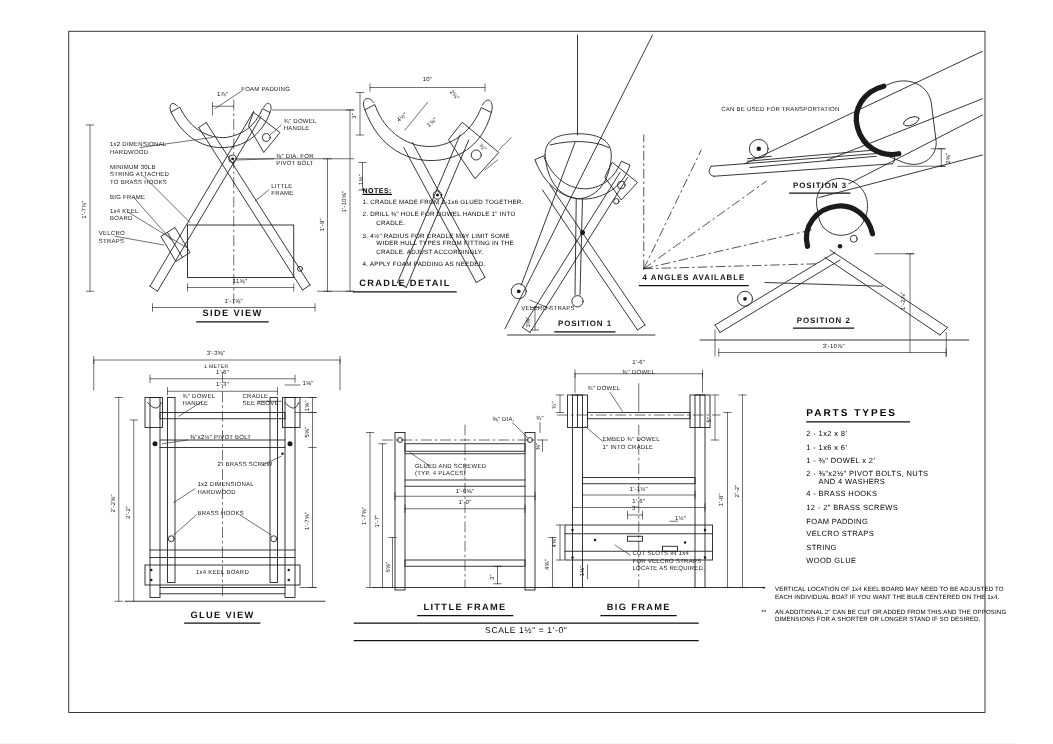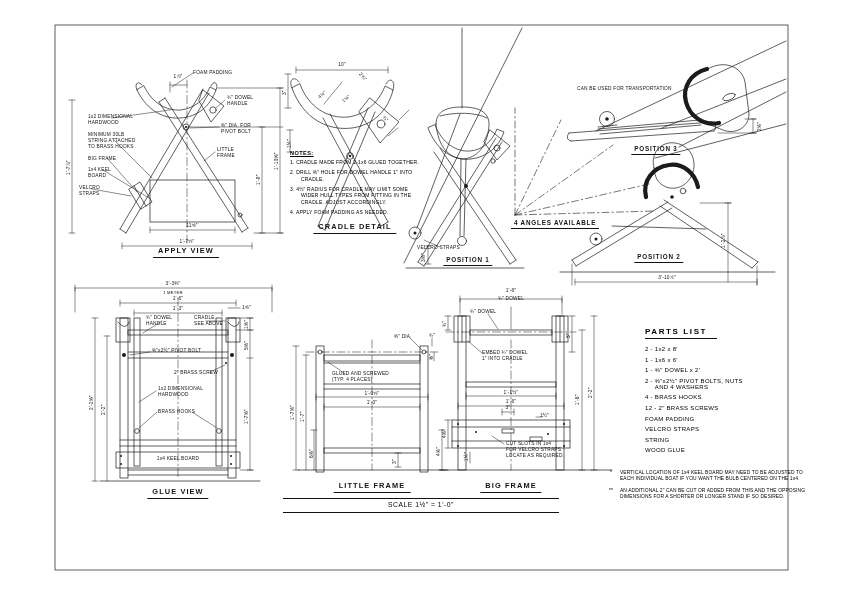--- a/index.html
+++ b/index.html
@@ -412,37 +412,37 @@
 <div class="t" style="left:221px;top:123px">⅜" DIA. FOR
 PIVOT BOLT</div>
 <div class="t" style="left:217px;top:147px">LITTLE
 FRAME</div>
 <div class="t c" style="left:178px;top:74px">1⅞"</div>
 <div class="t v" style="left:256px;top:185px">1'-9"</div>
 <div class="t v" style="left:274px;top:170px">1'-10⅝"</div>
 <div class="t c" style="left:187px;top:239px">1'-7⅝"</div>
 <div class="t c" style="left:192px;top:223px">11⅝"</div>
 <div class="t v" style="left:66px;top:175px">1'-7⅞"</div>
-<div class="t sec c" style="left:186px;top:246px">APPLY VIEW</div>
+<div class="t sec c" style="left:186px;top:246px">SIDE VIEW</div>
 
 <div class="t c" style="left:342px;top:62px">10"</div>
 <div class="t v" style="left:282px;top:95px">3"</div>
 <div class="t" style="left:318px;top:92px;transform:rotate(-38deg)">4½"</div>
 <div class="t" style="left:358px;top:74px;transform:rotate(48deg)">2⅝"</div>
 <div class="t" style="left:342px;top:96px;transform:rotate(-38deg)">1⅝"</div>
 <div class="t" style="left:382px;top:116px;transform:rotate(48deg)">⅜"</div>
 <div class="t v" style="left:287px;top:148px">1½"</div>
 <div id="notes">
   <div id="notes-title">NOTES:</div>
   <div class="note">1.  CRADLE MADE FROM 2-1x6 GLUED TOGETHER.</div>
   <div class="note">2.  DRILL ⅜" HOLE FOR DOWEL HANDLE 1" INTO CRADLE.</div>
   <div class="note">3.  4½" RADIUS FOR CRADLE MAY LIMIT SOME WIDER HULL TYPES FROM FITTING IN THE CRADLE.  ADJUST ACCORDINGLY.</div>
   <div class="note">4.  APPLY FOAM PADDING AS NEEDED.</div>
 </div>
-<div class="t sec c" style="left:355px;top:222px">CRADLE DETAIL</div>
+<div class="t sec c" style="left:324px;top:222px">CRADLE DETAIL</div>
 
 <div class="t" style="left:417px;top:245px">VELCRO STRAPS</div>
 <div class="t v" style="left:421px;top:262px">3⅝"</div>
 <div class="t sec2 c" style="left:468px;top:256px;transform:translateX(-50%)">POSITION 1</div>
 <div class="t sec2" style="left:511px;top:219px">4 ANGLES AVAILABLE</div>
 
 <div class="t" style="left:577px;top:86px">CAN BE USED FOR TRANSPORTATION</div>
 <div class="t sec2 c" style="left:656px;top:145px;transform:translateX(-50%)">POSITION 3</div>
 <div class="t v" style="left:757px;top:131px">2⅝"</div>
 
@@ -500,21 +500,21 @@
 <div class="t v" style="left:464px;top:461px">1½"</div>
 <div class="t v" style="left:566px;top:338px">5"</div>
 <div class="t v" style="left:575px;top:405px">1'-8"</div>
 <div class="t v" style="left:588px;top:398px">2'-2"</div>
 <div class="t" style="left:506px;top:441px">CUT SLOTS IN 1x4
 FOR VELCRO STRAPS
 LOCATE AS REQUIRED.</div>
 <div class="t sec c" style="left:511px;top:481px">BIG FRAME</div>
 
 <div id="parts">
-  <div id="pl-title">PARTS LIST</div>
+  <div id="pl-title">PARTS TYPES</div>
   <div class="pl-item">2 - 1x2 x 8'</div>
   <div class="pl-item">1 - 1x6 x 6'</div>
   <div class="pl-item">1 - ⅜" DOWEL x 2'</div>
   <div class="pl-item">2 - ⅜"x2½" PIVOT BOLTS, NUTS
 &nbsp;&nbsp;&nbsp;&nbsp;&nbsp;AND 4 WASHERS</div>
   <div class="pl-item">4 - BRASS HOOKS</div>
   <div class="pl-item">12 - 2" BRASS SCREWS</div>
   <div class="pl-item">FOAM PADDING</div>
   <div class="pl-item">VELCRO STRAPS</div>
   <div class="pl-item">STRING</div>

